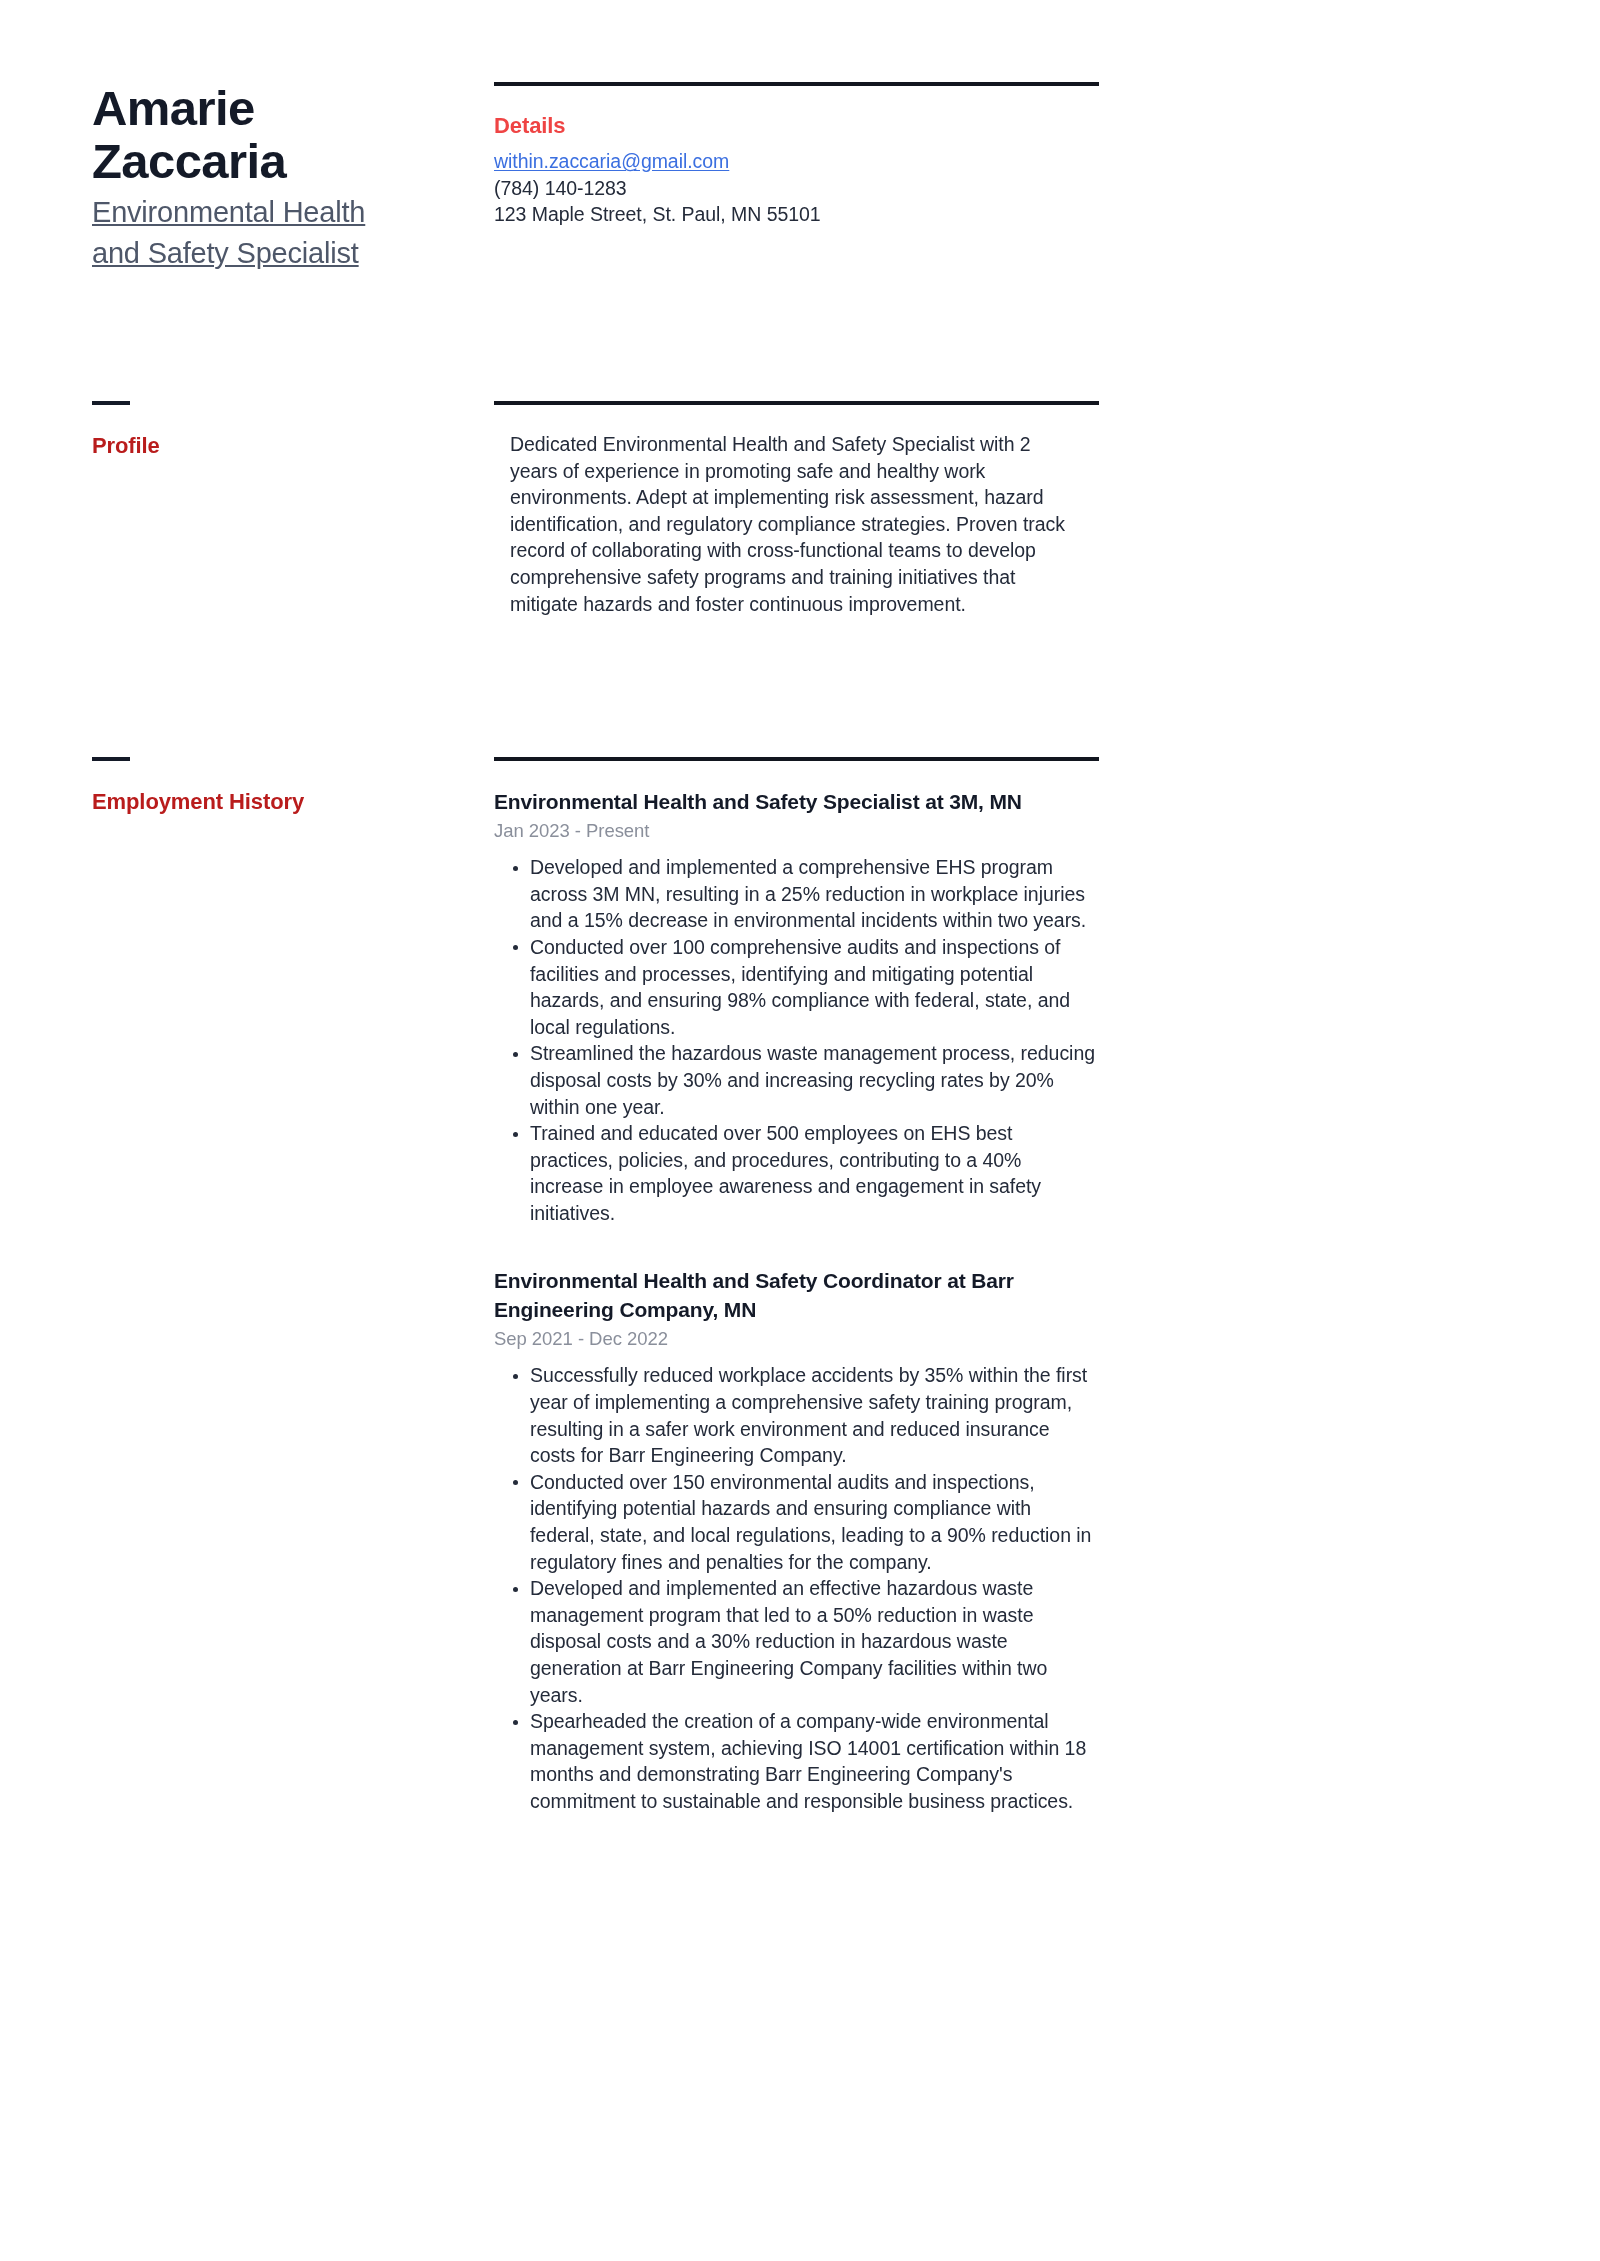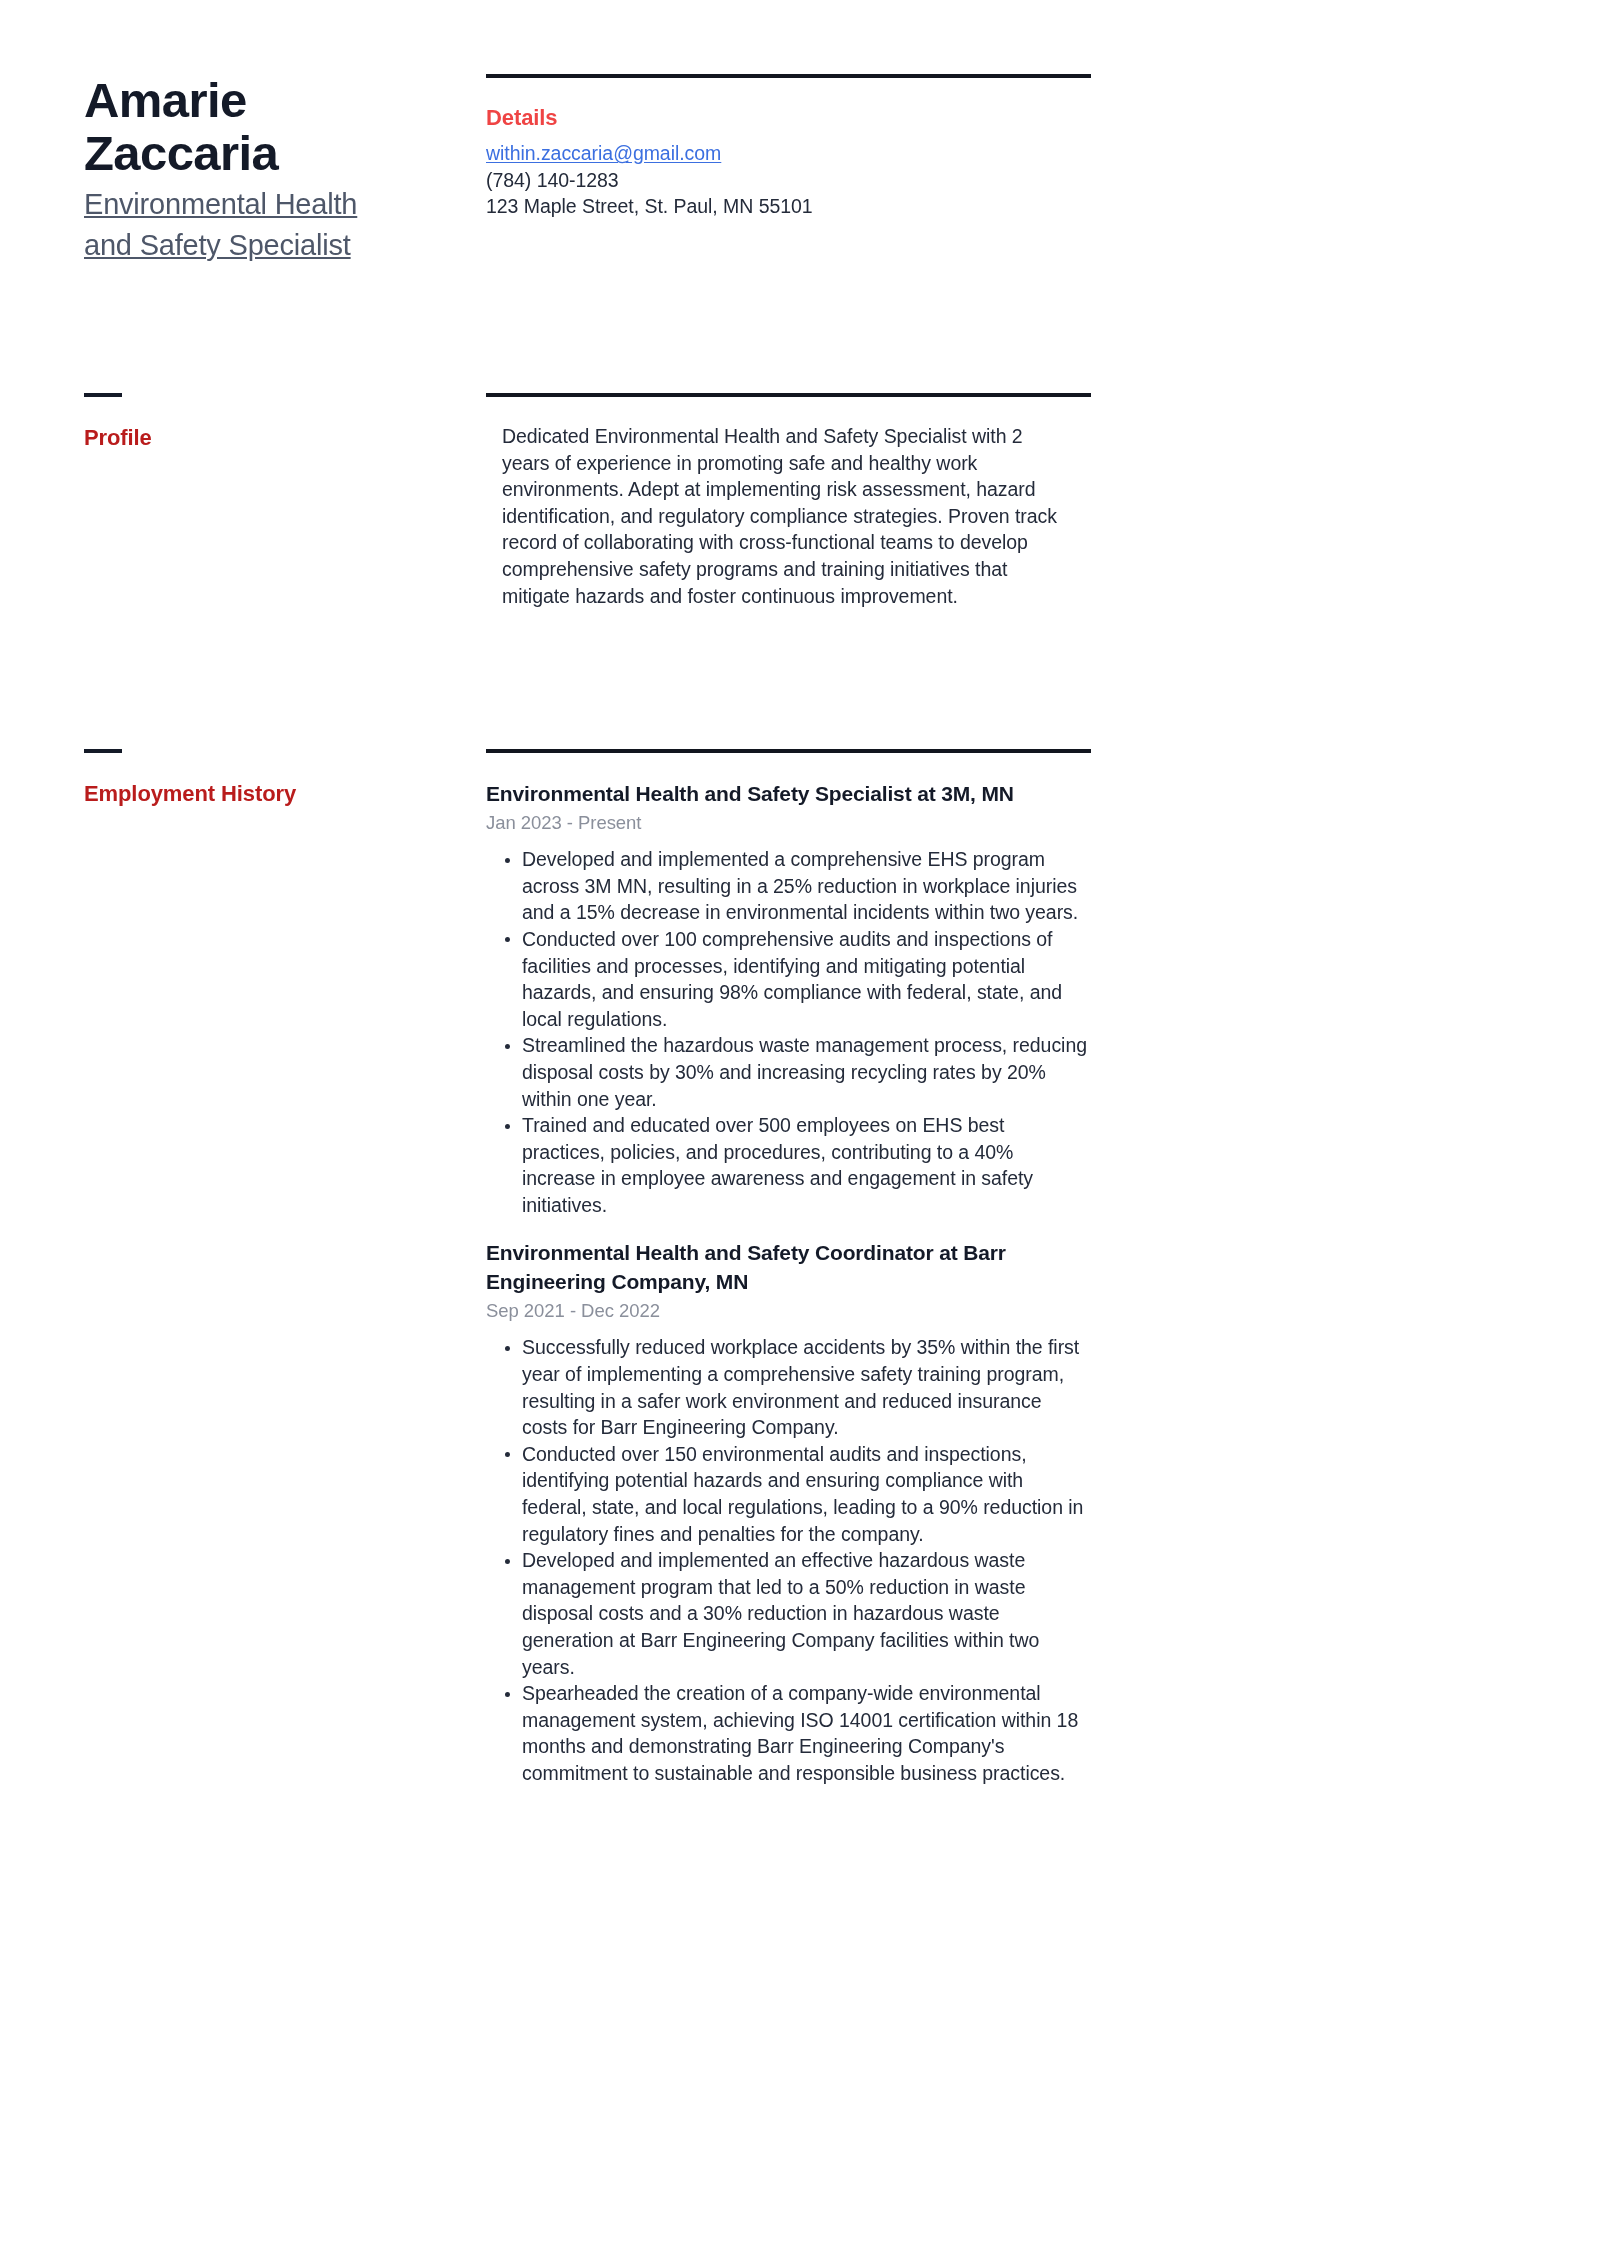--- a/index.html
+++ b/index.html
@@ -15,21 +15,21 @@
     font-family: "Liberation Sans", sans-serif;
     color: #1b2130;
     -webkit-font-smoothing: antialiased;
   }
 
   .page {
     position: relative;
     width: 1600px;
     min-height: 2261px;
     background: #ffffff;
-    padding: 8px;
+    padding: 16px;
   }
 
   
   .resume-grid {
     display: grid;
     grid-template-columns: 360px 605px;
     column-gap: 42px;
     padding: 66px 0 60px 76px;
   }
 
@@ -113,21 +113,21 @@
 
   .contact-link {
     color: #3b6fe0;
     text-decoration: underline;
     text-underline-offset: 2px;
     display: inline-block;
     cursor: pointer;
   }
 
   
-  .job { margin-bottom: 20px; }
+  .job { margin-bottom: 40px; }
   .job:last-child { margin-bottom: 12px; }
 
   .job-heading {
     font-size: 21px;
     line-height: 29px;
     font-weight: 700;
     color: #141a28;
     margin: 0 0 2px 0;
     letter-spacing: -0.15px;
   }

